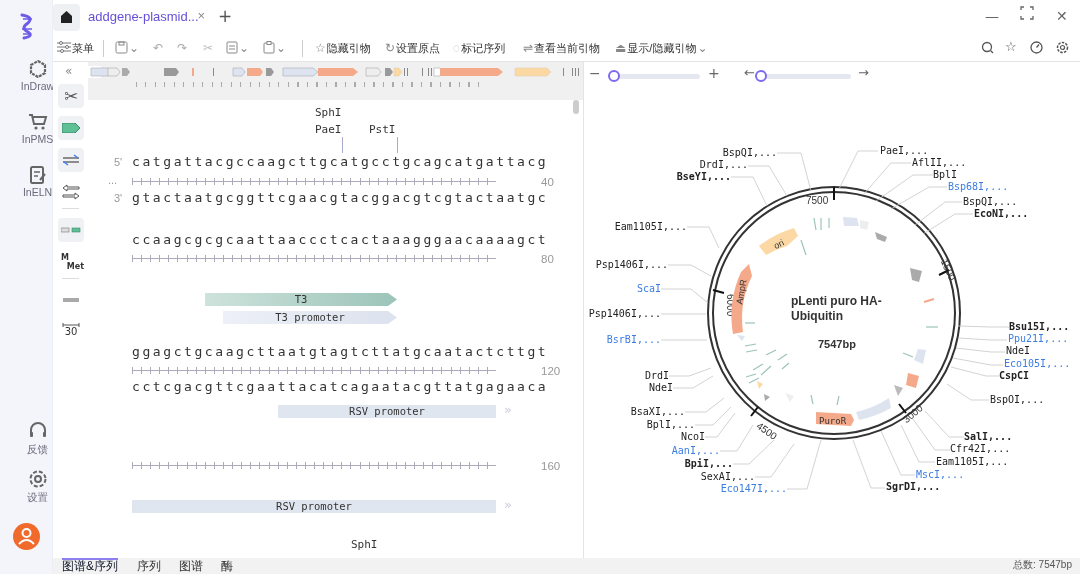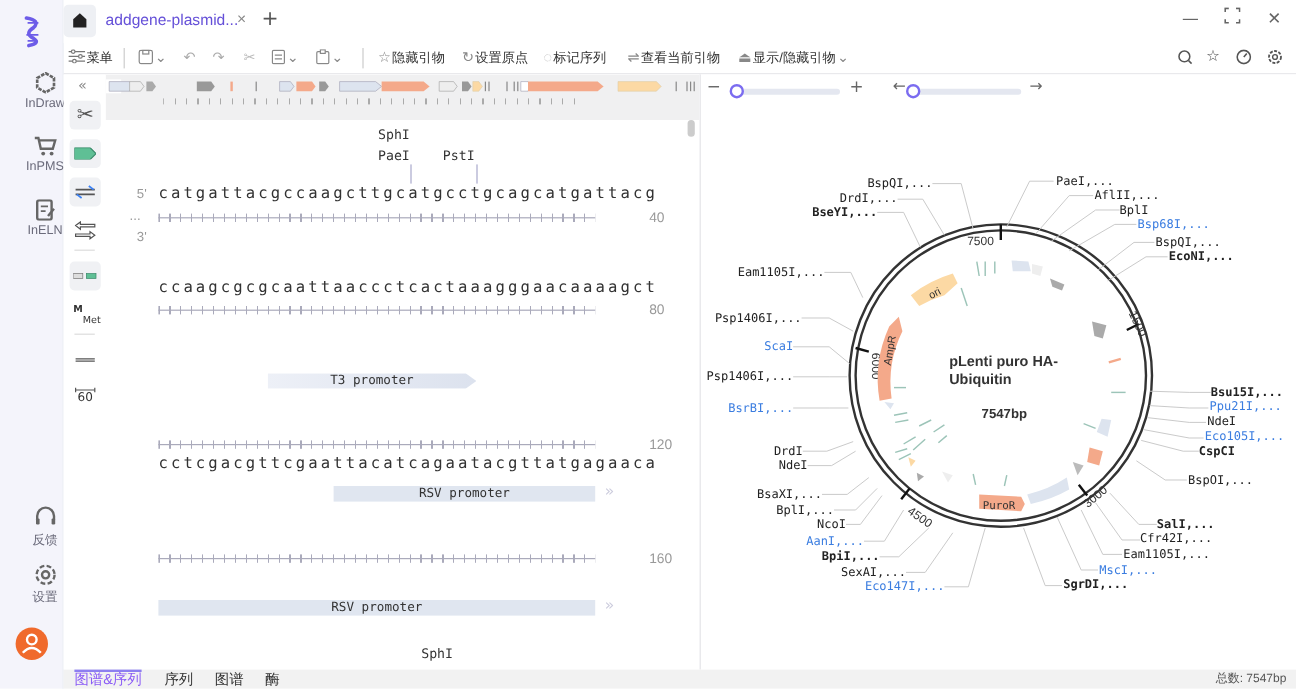--- a/index.html
+++ b/index.html
@@ -44,21 +44,21 @@
 .feat-prom{background:linear-gradient(90deg,#edf0f7,#dce2ee);clip-path:polygon(0 0,calc(100% - 9px) 0,100% 50%,calc(100% - 9px) 100%,0 100%)}
 .feat-rect{background:#e0e6f0}
 .feat-more{position:absolute;color:#ccd;font-size:13px}
 .map-panel{position:absolute;left:583px;top:62px;width:497px;height:496px;background:#fff;border-left:1px solid #e4e4e8}
 .slider-row{position:absolute;top:6px;font-size:14px;color:#666}
 .slider-track{position:absolute;height:5px;background:#e4e7f0;border-radius:3px}
 .slider-knob{position:absolute;width:12px;height:12px;border:2px solid #7b6cf0;border-radius:50%;background:#fff}
 .map-svg{position:absolute;left:0;top:0}
 .bottom-bar{position:absolute;left:53px;top:558px;right:0;height:16px;background:#f2f2f2;font-family:"Liberation Sans",sans-serif;font-size:12px}
 .btab{position:absolute;top:0;height:16px;line-height:16px;color:#333}
-.btab.active{color:#8b5cf6;border-top:2px solid #8d7ff0;line-height:13px}
+.btab.active{color:#0f172a;border-top:2px solid #8d7ff0;line-height:13px}
 .total{position:absolute;right:8px;top:0;color:#555;font-size:10px}
 </style>
 </head>
 <body>
 
 <div class="app-sidebar">
   <svg class="app-logo" viewBox="0 0 26 28">
     <path d="M8 3 Q20 5 14 11 Q6 16 14 20 Q20 24 10 26" stroke="#6d5ce8" stroke-width="3" fill="none" stroke-linecap="round"></path>
     <line x1="9" y1="7" x2="18" y2="7" stroke="#6d5ce8" stroke-width="1.5"></line>
     <line x1="8" y1="17" x2="18" y2="17" stroke="#6d5ce8" stroke-width="1.5"></line>
@@ -236,36 +236,36 @@
     </div>
   <div class="tool-divider" style="top:146px"></div>
   <div class="tool-btn bg" style="top:156px">
       <svg width="20" height="6" viewBox="0 0 20 6">
         <rect x="0" y="1" width="8" height="4" fill="#ddd" stroke="#777" stroke-width=".6"></rect>
         <rect x="11" y="1" width="8" height="4" fill="#5fbf95" stroke="#3a8a6a" stroke-width=".6"></rect>
       </svg>
     </div>
   <div class="tool-btn" style="top:188px;flex-direction:column;line-height:9px">
     <span style="font-size:8px;font-weight:bold;color:#333;align-self:flex-start;margin-left:3px">M</span>
-    <span style="font-size:8px;font-weight:normal;color:#333;align-self:flex-end">Met</span>
+    <span style="font-size:8px;font-weight:bold;color:#333;align-self:flex-end">Met</span>
   </div>
   <div class="tool-divider" style="top:216px"></div>
   <div class="tool-btn" style="top:226px">
       <svg width="18" height="6" viewBox="0 0 18 6">
         <line x1="1" y1="2" x2="17" y2="2" stroke="#555"></line>
         <line x1="1" y1="4" x2="17" y2="4" stroke="#555"></line>
       </svg>
     </div>
   <div class="tool-btn" style="top:256px;flex-direction:column">
     <svg width="18" height="4" viewBox="0 0 18 4">
         <line x1="1" y1="2" x2="17" y2="2" stroke="#555"></line>
         <line x1="1" y1="0" x2="1" y2="4" stroke="#555"></line>
         <line x1="17" y1="0" x2="17" y2="4" stroke="#555"></line>
       </svg>
-    <span style="font-size:10px;color:#333;line-height:10px">60</span>
+    <span style="font-size:10px;color:#333;line-height:10px">30</span>
   </div>
 </div>
 
 <div class="seq-panel">
   <div class="overview">
     <svg class="ov-track" width="495" height="12">
       <rect x="0" y="0" width="13" height="12" fill="#fff"></rect>
       <polygon points="3,2 20,2 23,6 20,10 3,10" fill="#dde4ef" stroke="#aab" stroke-width=".6"></polygon>
       <polygon points="20,2 29,2 32,6 29,10 20,10" fill="#eee" stroke="#aaa" stroke-width=".6"></polygon>
       <polygon points="34,2 39,2 42,6 39,10 34,10" fill="#aaa"></polygon>
@@ -304,29 +304,32 @@
   <div class="enzyme-tick" style="left:309px;top:75px;height:16px"></div>
   <div class="strand-lbl" style="top:94px">5'</div>
   <div class="seq-line mono" style="top:92px">catgattacgccaagcttgcatgcctgcagcatgattacg</div>
   <div class="strand-lbl" style="top:112px;left:20px">...</div>
   <div class="seq-ruler" style="top:116px">
       <div class="ruler-line"></div>
       <div class="ruler-ticks"></div>
     </div>
   <div class="pos-num" style="top:114px">40</div>
   <div class="strand-lbl" style="top:130px">3'</div>
+  <div class="seq-line mono" style="top:128px">gtactaatgcggttcgaacgtacggacgtcgtactaatgc</div>
 
   <div class="seq-line mono" style="top:170px">ccaagcgcgcaattaaccctcactaaagggaacaaaagct</div>
   <div class="seq-ruler" style="top:193px">
       <div class="ruler-line"></div>
       <div class="ruler-ticks"></div>
     </div>
   <div class="pos-num" style="top:191px">80</div>
+  <div class="feature feat-t3 mono" style="left:117px;top:231px;width:192px">T3</div>
   <div class="feature feat-prom mono" style="left:135px;top:249px;width:174px">T3 promoter</div>
 
+  <div class="seq-line mono" style="top:282px">ggagctgcaagcttaatgtagtcttatgcaatactcttgt</div>
   <div class="seq-ruler" style="top:305px">
       <div class="ruler-line"></div>
       <div class="ruler-ticks"></div>
     </div>
   <div class="pos-num" style="top:303px">120</div>
   <div class="seq-line mono" style="top:317px">cctcgacgttcgaattacatcagaatacgttatgagaaca</div>
   <div class="feature feat-rect mono" style="left:190px;top:343px;width:218px">RSV promoter</div>
   <div class="feat-more" style="left:416px;top:340px">»</div>
 
   <div class="seq-ruler" style="top:400px">

